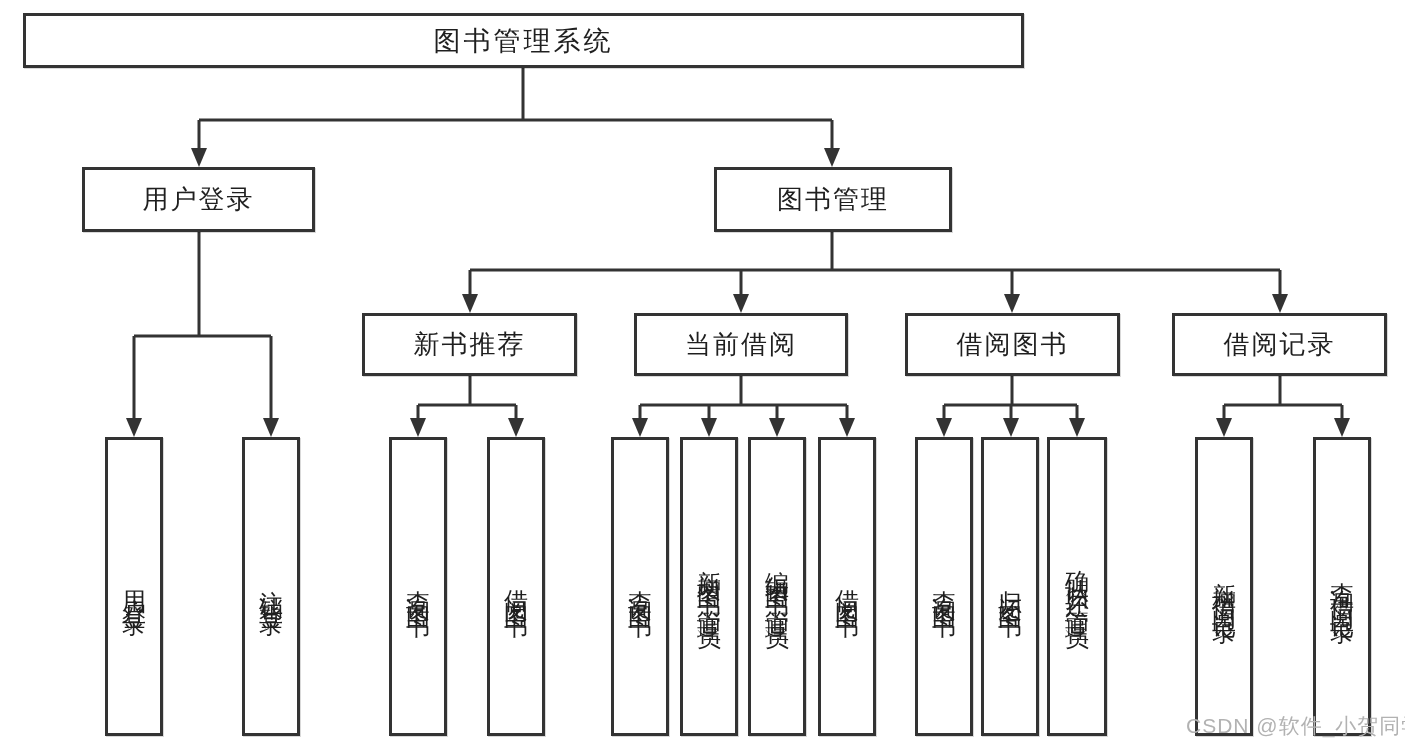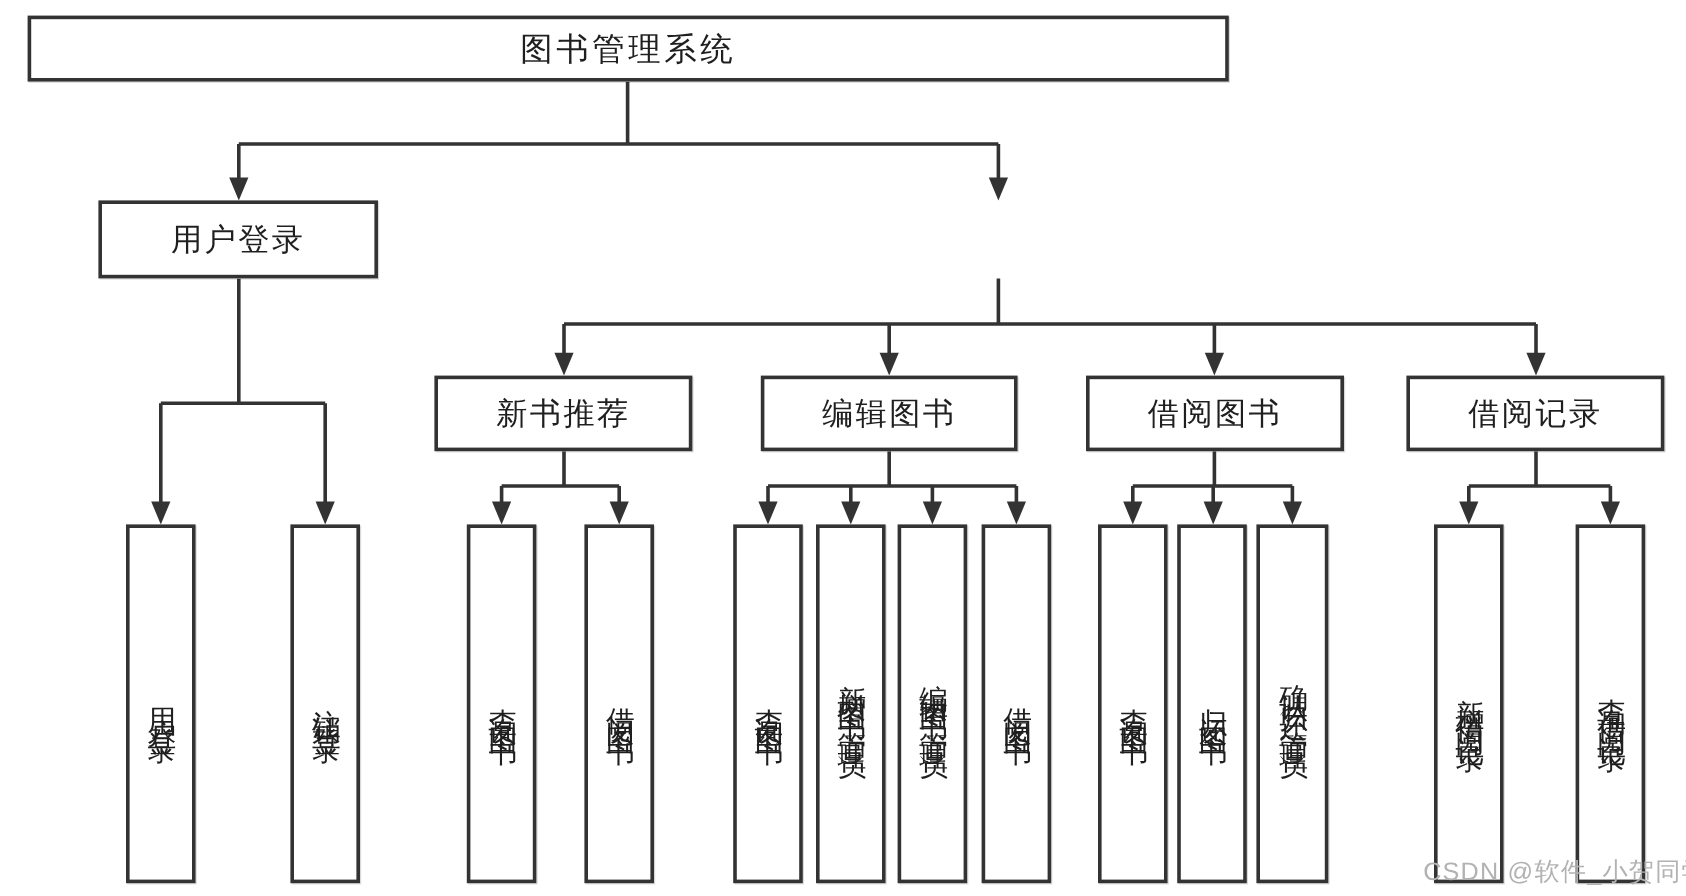--- a/index.html
+++ b/index.html
@@ -77,26 +77,29 @@
     </g>
   </svg>
 
   <div class="node root" style="left:23px;top:13px;width:1001px;height:55px;">
     <span class="h-label">图书管理系统</span>
   </div>
 
   <div class="node" style="left:82px;top:167px;width:233px;height:65px;">
     <span class="h-label">用户登录</span>
   </div>
+  <div class="node" style="left:714px;top:167px;width:238px;height:65px;">
+    <span class="h-label">图书管理</span>
+  </div>
 
   <div class="node" style="left:362px;top:313px;width:215px;height:63px;">
     <span class="h-label">新书推荐</span>
   </div>
   <div class="node" style="left:634px;top:313px;width:214px;height:63px;">
-    <span class="h-label">编辑图书</span>
+    <span class="h-label">当前借阅</span>
   </div>
   <div class="node" style="left:905px;top:313px;width:215px;height:63px;">
     <span class="h-label">借阅图书</span>
   </div>
   <div class="node" style="left:1172px;top:313px;width:215px;height:63px;">
     <span class="h-label">借阅记录</span>
   </div>
 
   <div class="leaf" style="left:105px;">
     <span class="v-label">用户登录</span>

